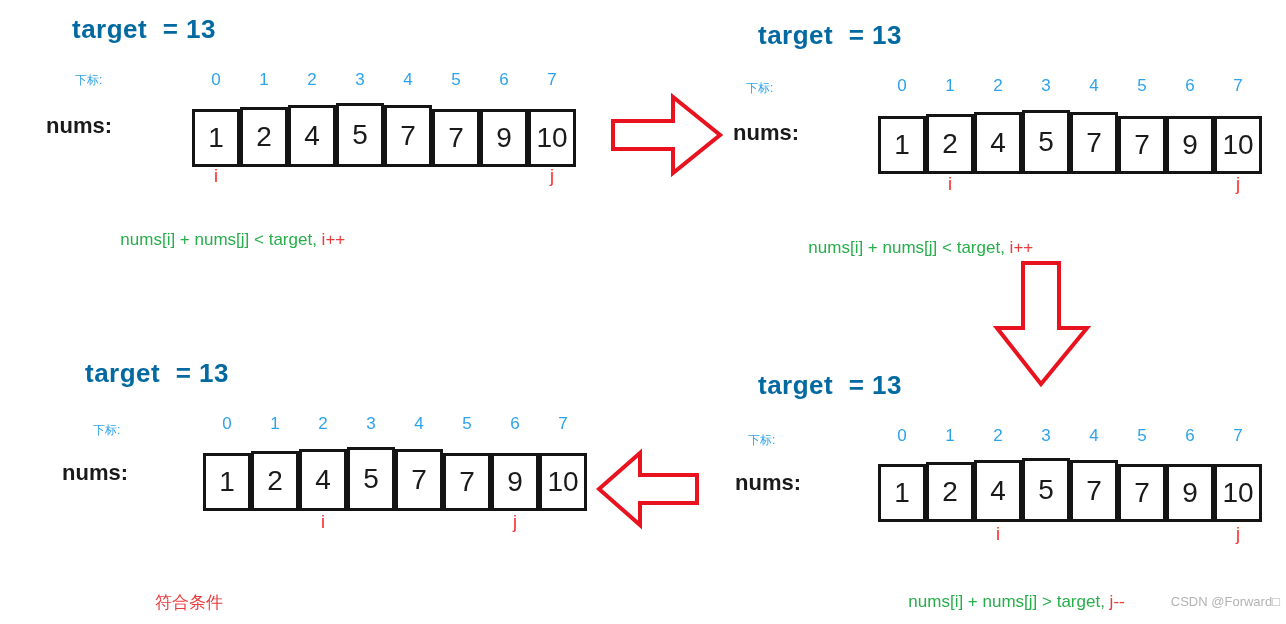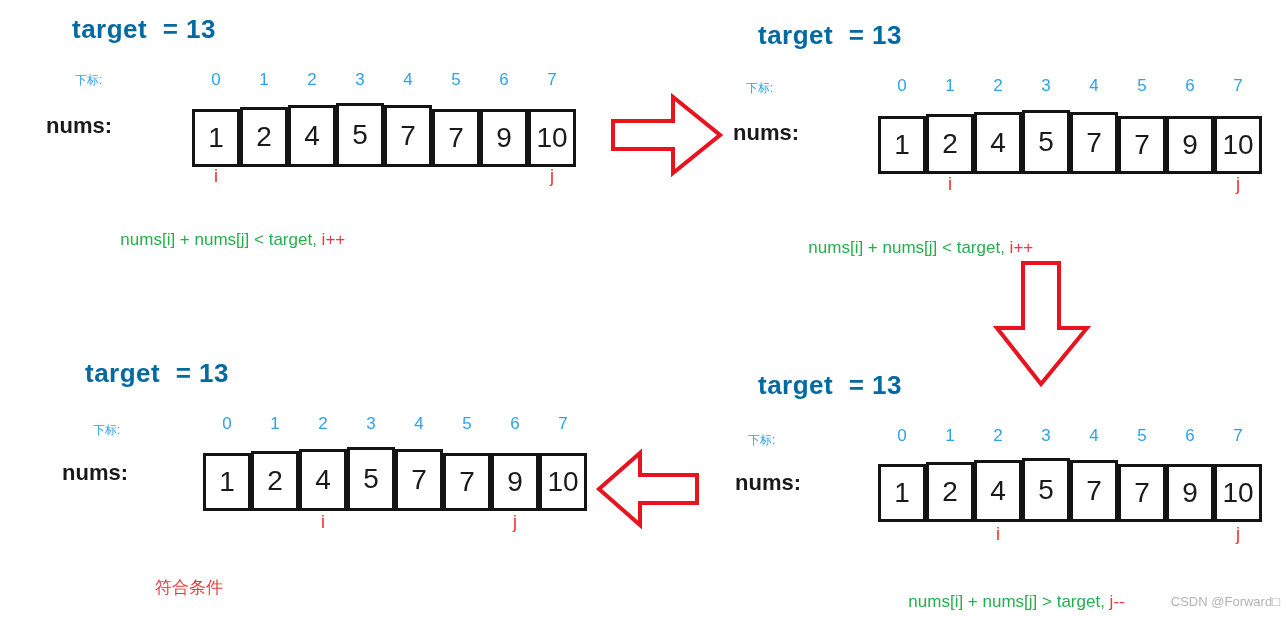--- a/index.html
+++ b/index.html
@@ -26,21 +26,21 @@
   }
   .cell:nth-child(3){height:62px;}
   .cell:nth-child(4){height:64px;}
   .cell:nth-child(5){height:62px;}
   .cell:nth-child(2){height:60px;}
   .markers{left:192px;top:166px;display:flex;}
   .mslot{width:48px;text-align:center;font-size:18px;color:var(--marker-red);}
   .cond{left:92px;top:210px;font-size:17px;white-space:pre;}
   .cond .g{color:var(--green);margin-top:24px;}
   .cond .r{color:var(--red);}
-  .cond2{display:none;font-size:17px;color:var(--red);}
+  .cond2{display:none;font-size:17px;color:var(--red);margin-top:15px;}
 
   
   .p-tr .idx-label{left:60px;top:74px}
   .p-tr .nums-label{left:47px;top:114px}
   .p-tr .cells{top:104px}
   .p-tr .markers{top:168px}
   .p-tr .cond{left:94px;top:212px}
 
   .p-bl .target{left:74px}
   .p-bl .idx-label{left:82px;top:78px}

